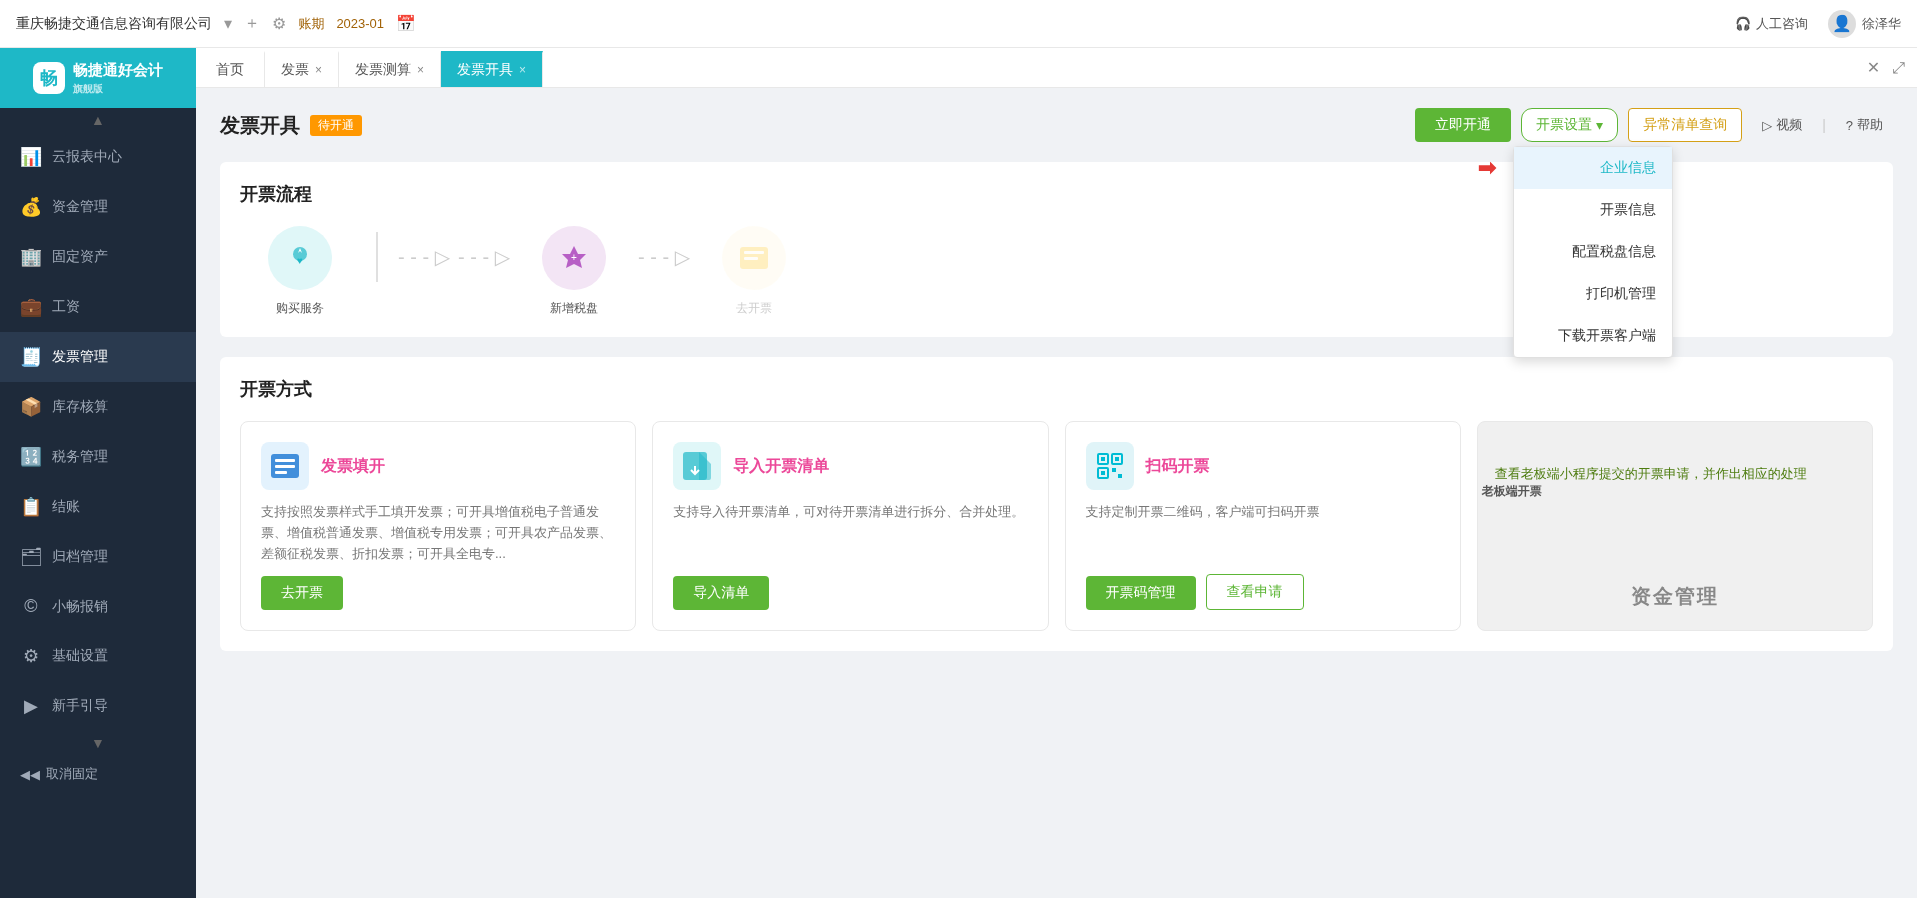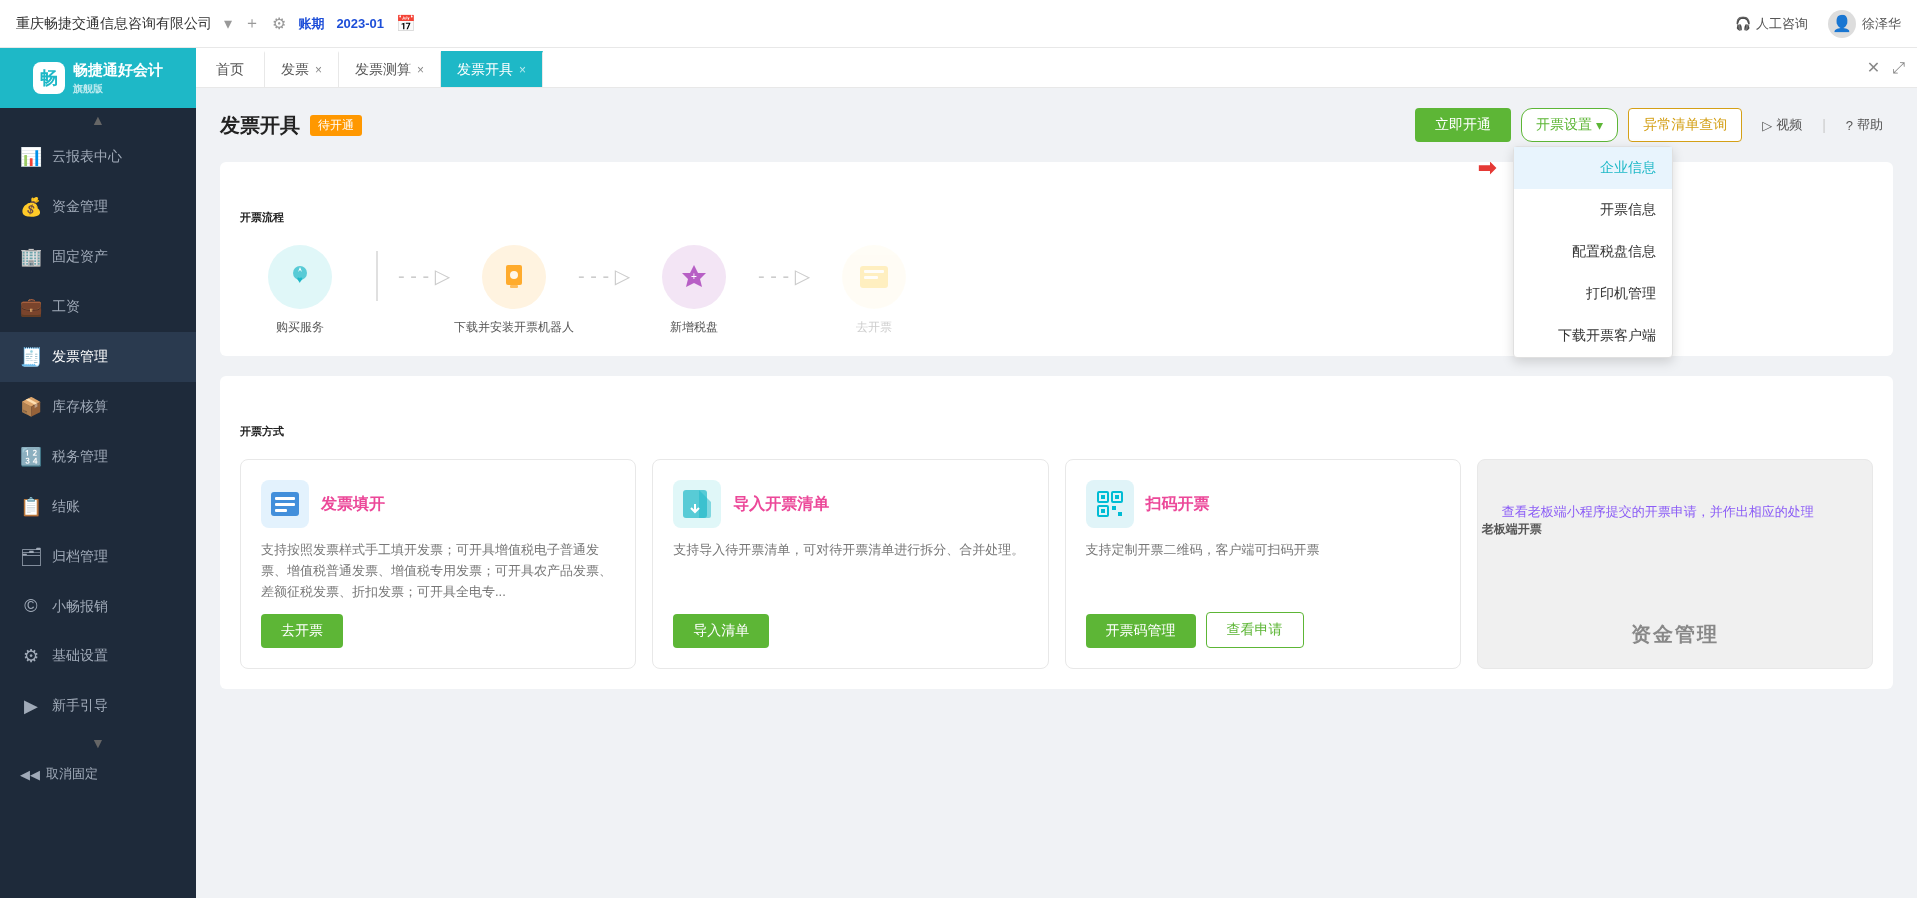--- a/index.html
+++ b/index.html
@@ -21,23 +21,22 @@
       font-size: 14px;
       color: #333;
       cursor: pointer;
     }
     .top-bar-icon {
       color: #999;
       cursor: pointer;
       font-size: 16px;
     }
     .period-label {
-      color: #1d4ed8;
+      color: #a16207;
       font-size: 13px;
-      font-weight: bold;
     }
     .top-bar-right {
       margin-left: auto;
       display: flex;
       align-items: center;
       gap: 20px;
     }
     .consult-btn {
       display: flex;
       align-items: center;
@@ -296,25 +295,24 @@
     }
 
     
     .section {
       background: #fff;
       border-radius: 6px;
       padding: 20px;
       margin-bottom: 20px;
     }
     .section-title {
-      font-size: 11px;
+      font-size: 18px;
       font-weight: bold;
       color: #222;
       margin-bottom: 20px;
-      margin-top: 28px;
     }
 
     
     .flow-steps {
       display: flex;
       align-items: center;
       gap: 0;
     }
     .flow-step {
       display: flex;
@@ -423,24 +421,24 @@
       top: 16px;
       left: 4px;
       font-size: 12px;
       font-weight: bold;
       color: #555;
       margin-top: 45px;
     }
     .overlay-sublabel {
       position: absolute;
       top: 42px;
-      left: 24px;
+      left: 17px;
       right: 16px;
       font-size: 13px;
-      color: #8b5cf6;
+      color: #4d7c0f;
       line-height: 1.5;
     }
 
     
     .sidebar-nav-arrow {
       background: #1e2a3a;
       color: #666;
       text-align: center;
       padding: 4px;
       cursor: pointer;
@@ -621,30 +619,20 @@
                   <path d="M16 6 L14 11 L16 9 L18 11 Z" fill="#fff"></path>
                   <text x="16" y="22" text-anchor="middle" fill="#1eb8c7" font-size="10">♥</text>
                 </svg>
             </div>
             <span class="flow-step-label">购买服务</span>
           </div>
           <div class="flow-divider"></div>
 
           <div class="flow-arrow">- - - ▷</div>
 
-          <div class="flow-step">
-            <div class="flow-step-icon orange">
-              <svg width="32" height="32" viewBox="0 0 32 32">
-                  <rect x="8" y="4" width="16" height="20" rx="2" fill="#ff9800" opacity="0.8"></rect>
-                  <circle cx="16" cy="14" r="4" fill="#fff" opacity="0.9"></circle>
-                  <rect x="12" y="24" width="8" height="3" rx="1" fill="#ff9800" opacity="0.6"></rect>
-                </svg>
-            </div>
-            <span class="flow-step-label">下载并安装开票机器人</span>
-          </div>
           <div class="flow-arrow">- - - ▷</div>
 
           <div class="flow-step">
             <div class="flow-step-icon violet">
               <svg width="32" height="32" viewBox="0 0 32 32">
                   <path d="M16 4 L20 12 L28 12 L22 18 L24 26 L16 22 L8 26 L10 18 L4 12 L12 12 Z" fill="#9c27b0" opacity="0.7"></path>
                   <text x="16" y="19" text-anchor="middle" fill="#fff" font-size="10">+</text>
                 </svg>
             </div>
             <span class="flow-step-label">新增税盘</span>

